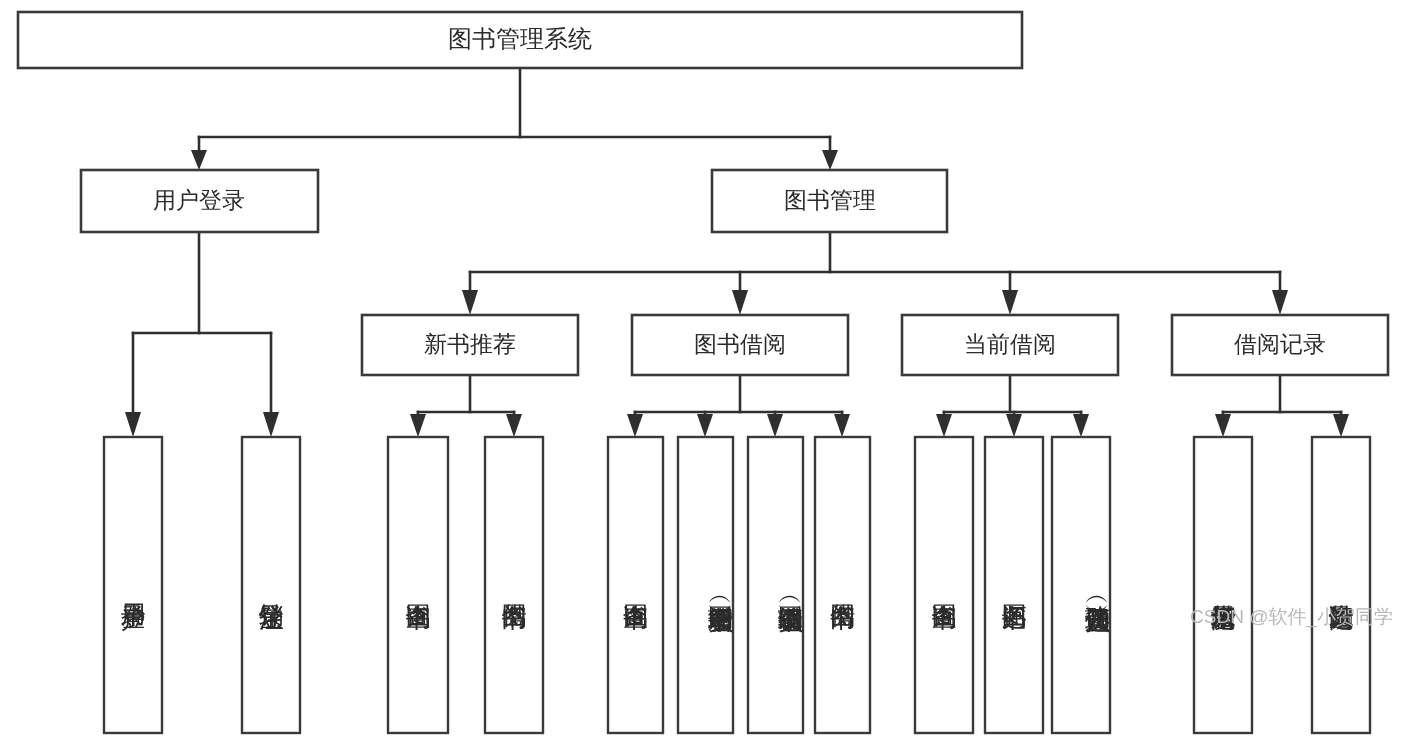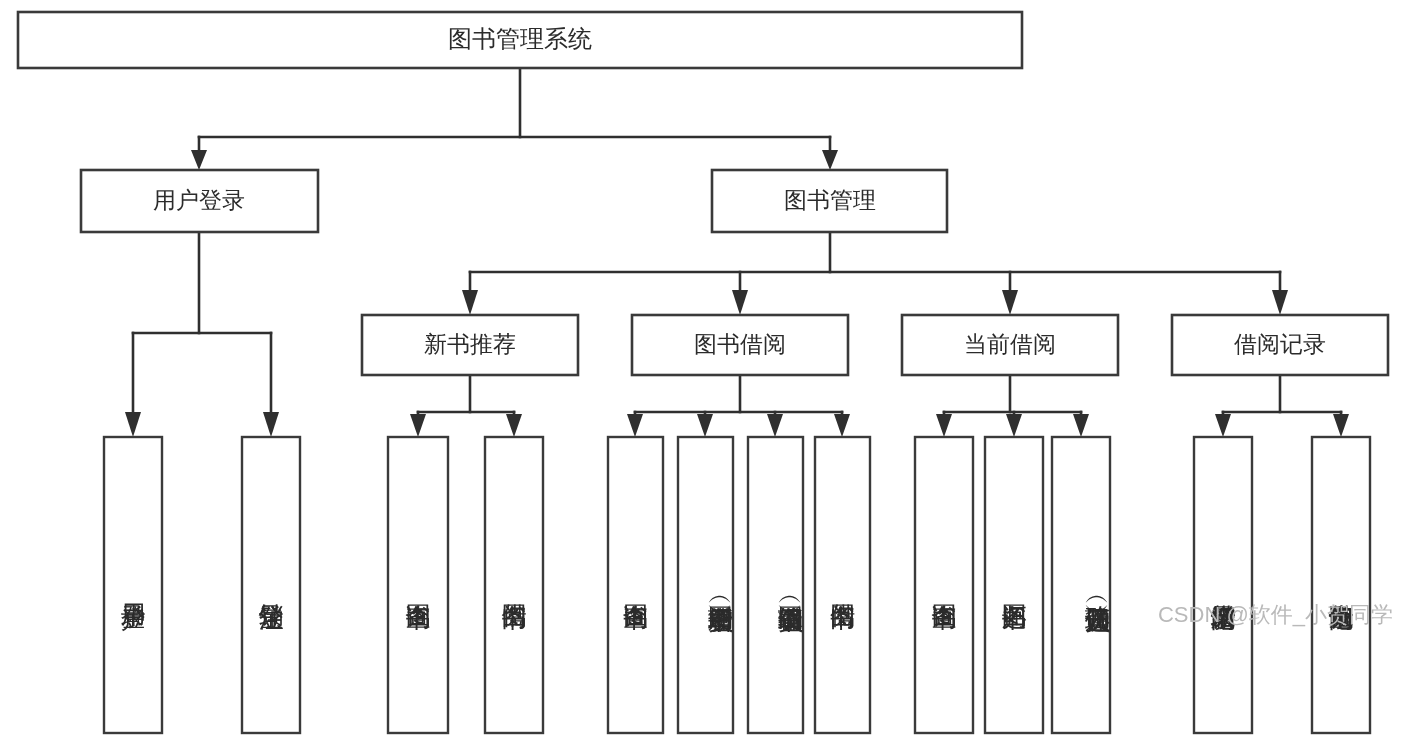--- a/index.html
+++ b/index.html
@@ -71,21 +71,21 @@
     justify-content: center;
     letter-spacing: 0.5px;
     white-space: nowrap;
     pointer-events: none;
   }
   .watermark {
     position: absolute;
     right: 12px;
     bottom: 8px;
     font-family: "Liberation Sans", "DejaVu Sans", sans-serif;
-    font-size: 22px;
+    font-size: 19px;
     color: #b9b9b9;
     white-space: nowrap;
   }
 </style>
 </head>
 <body>
 
 <div id="diagram-root">
 
   <svg class="diagram" viewBox="0 0 1405 747" xmlns="http://www.w3.org/2000/svg">

